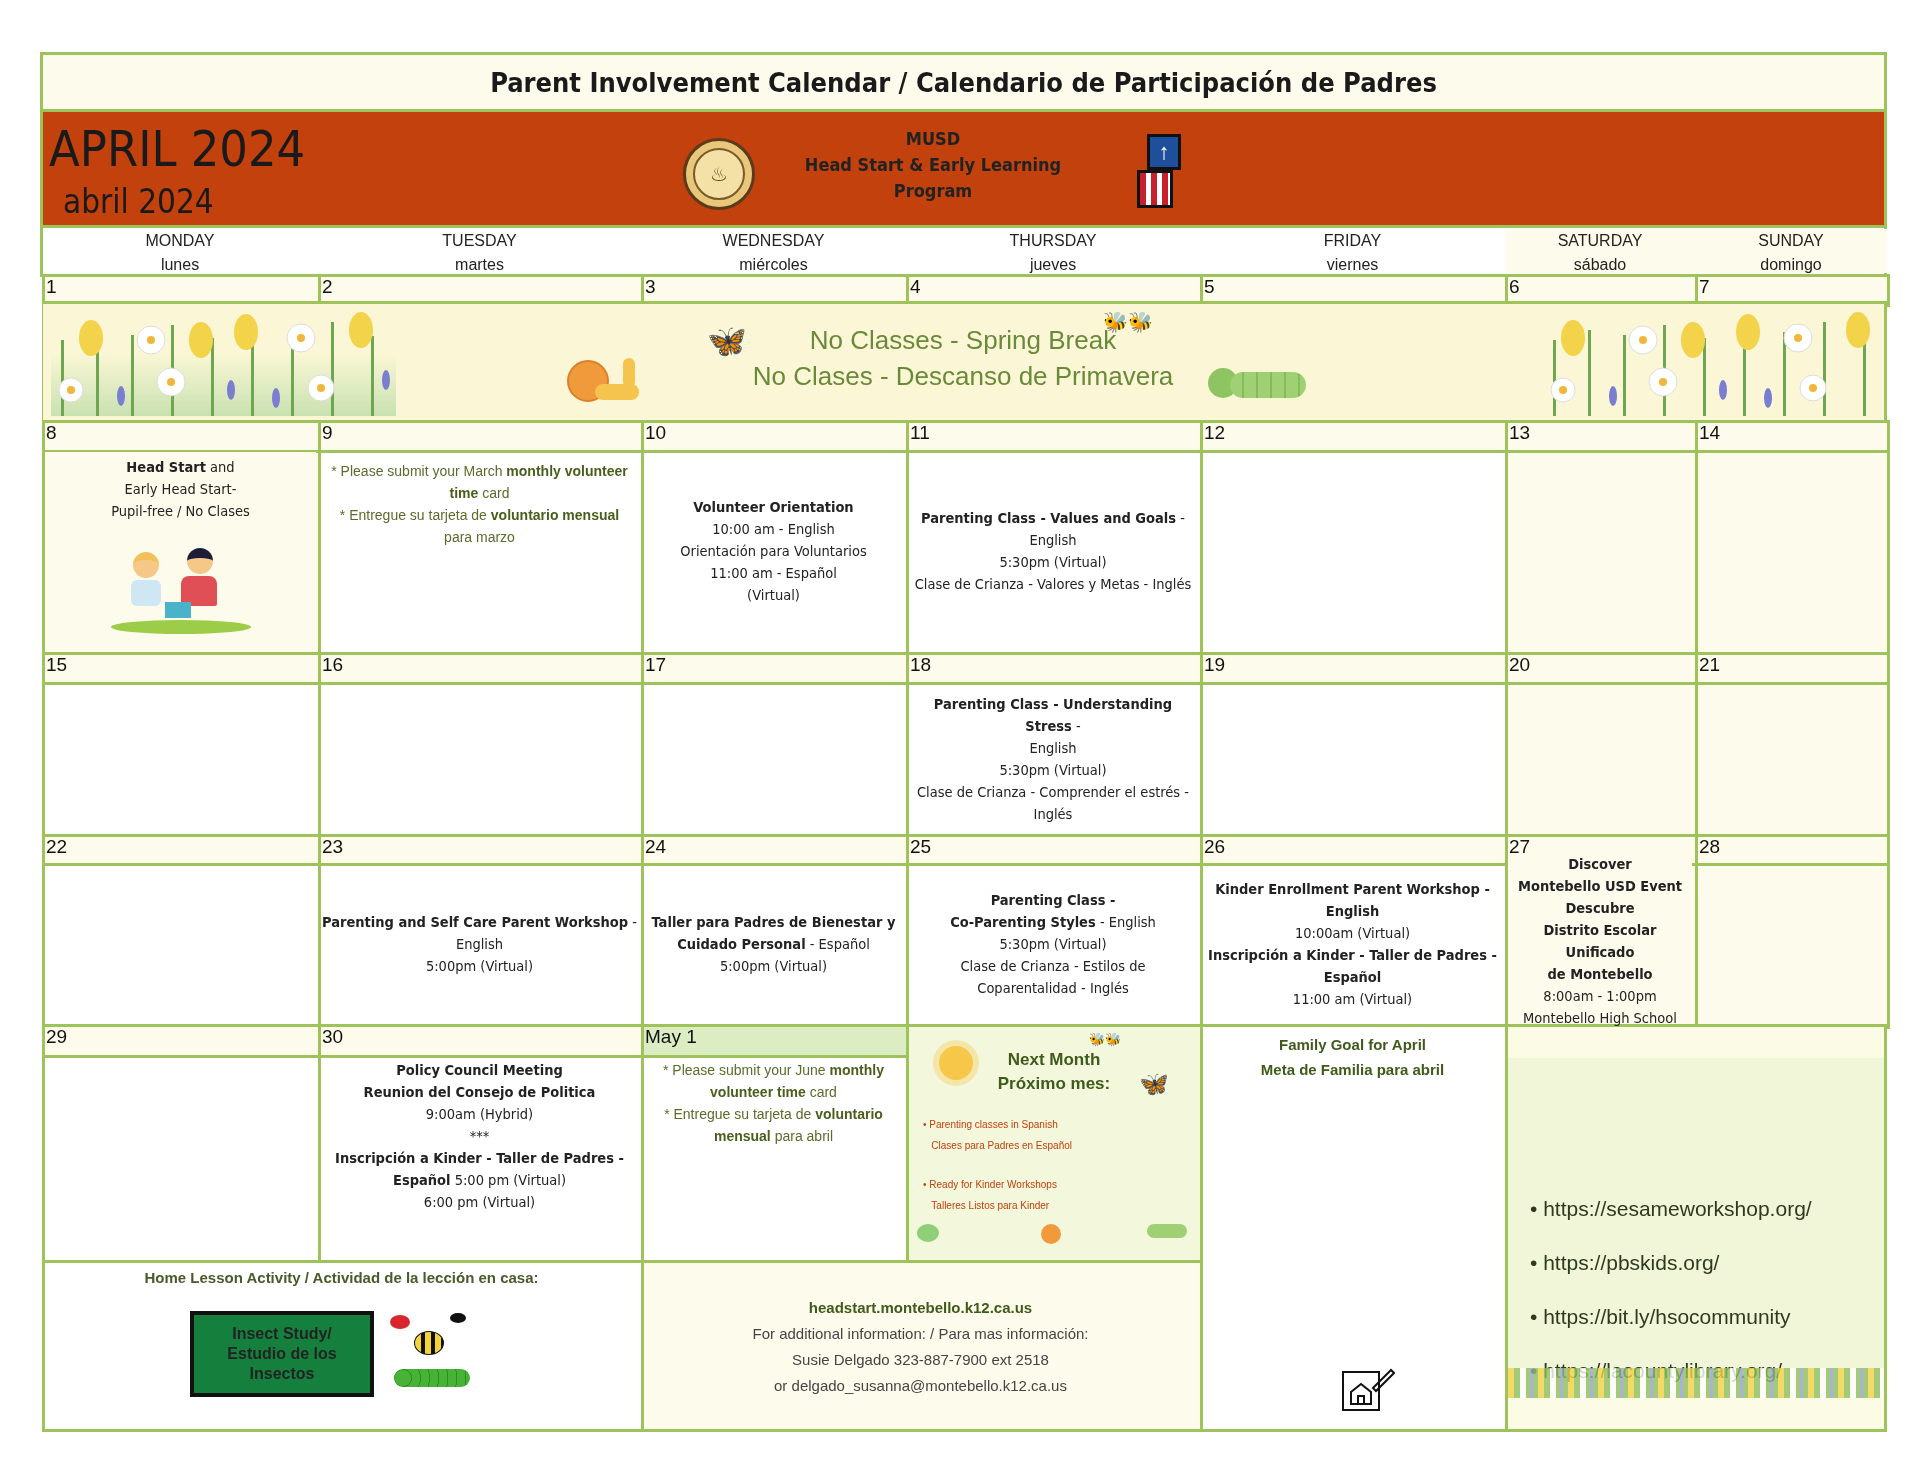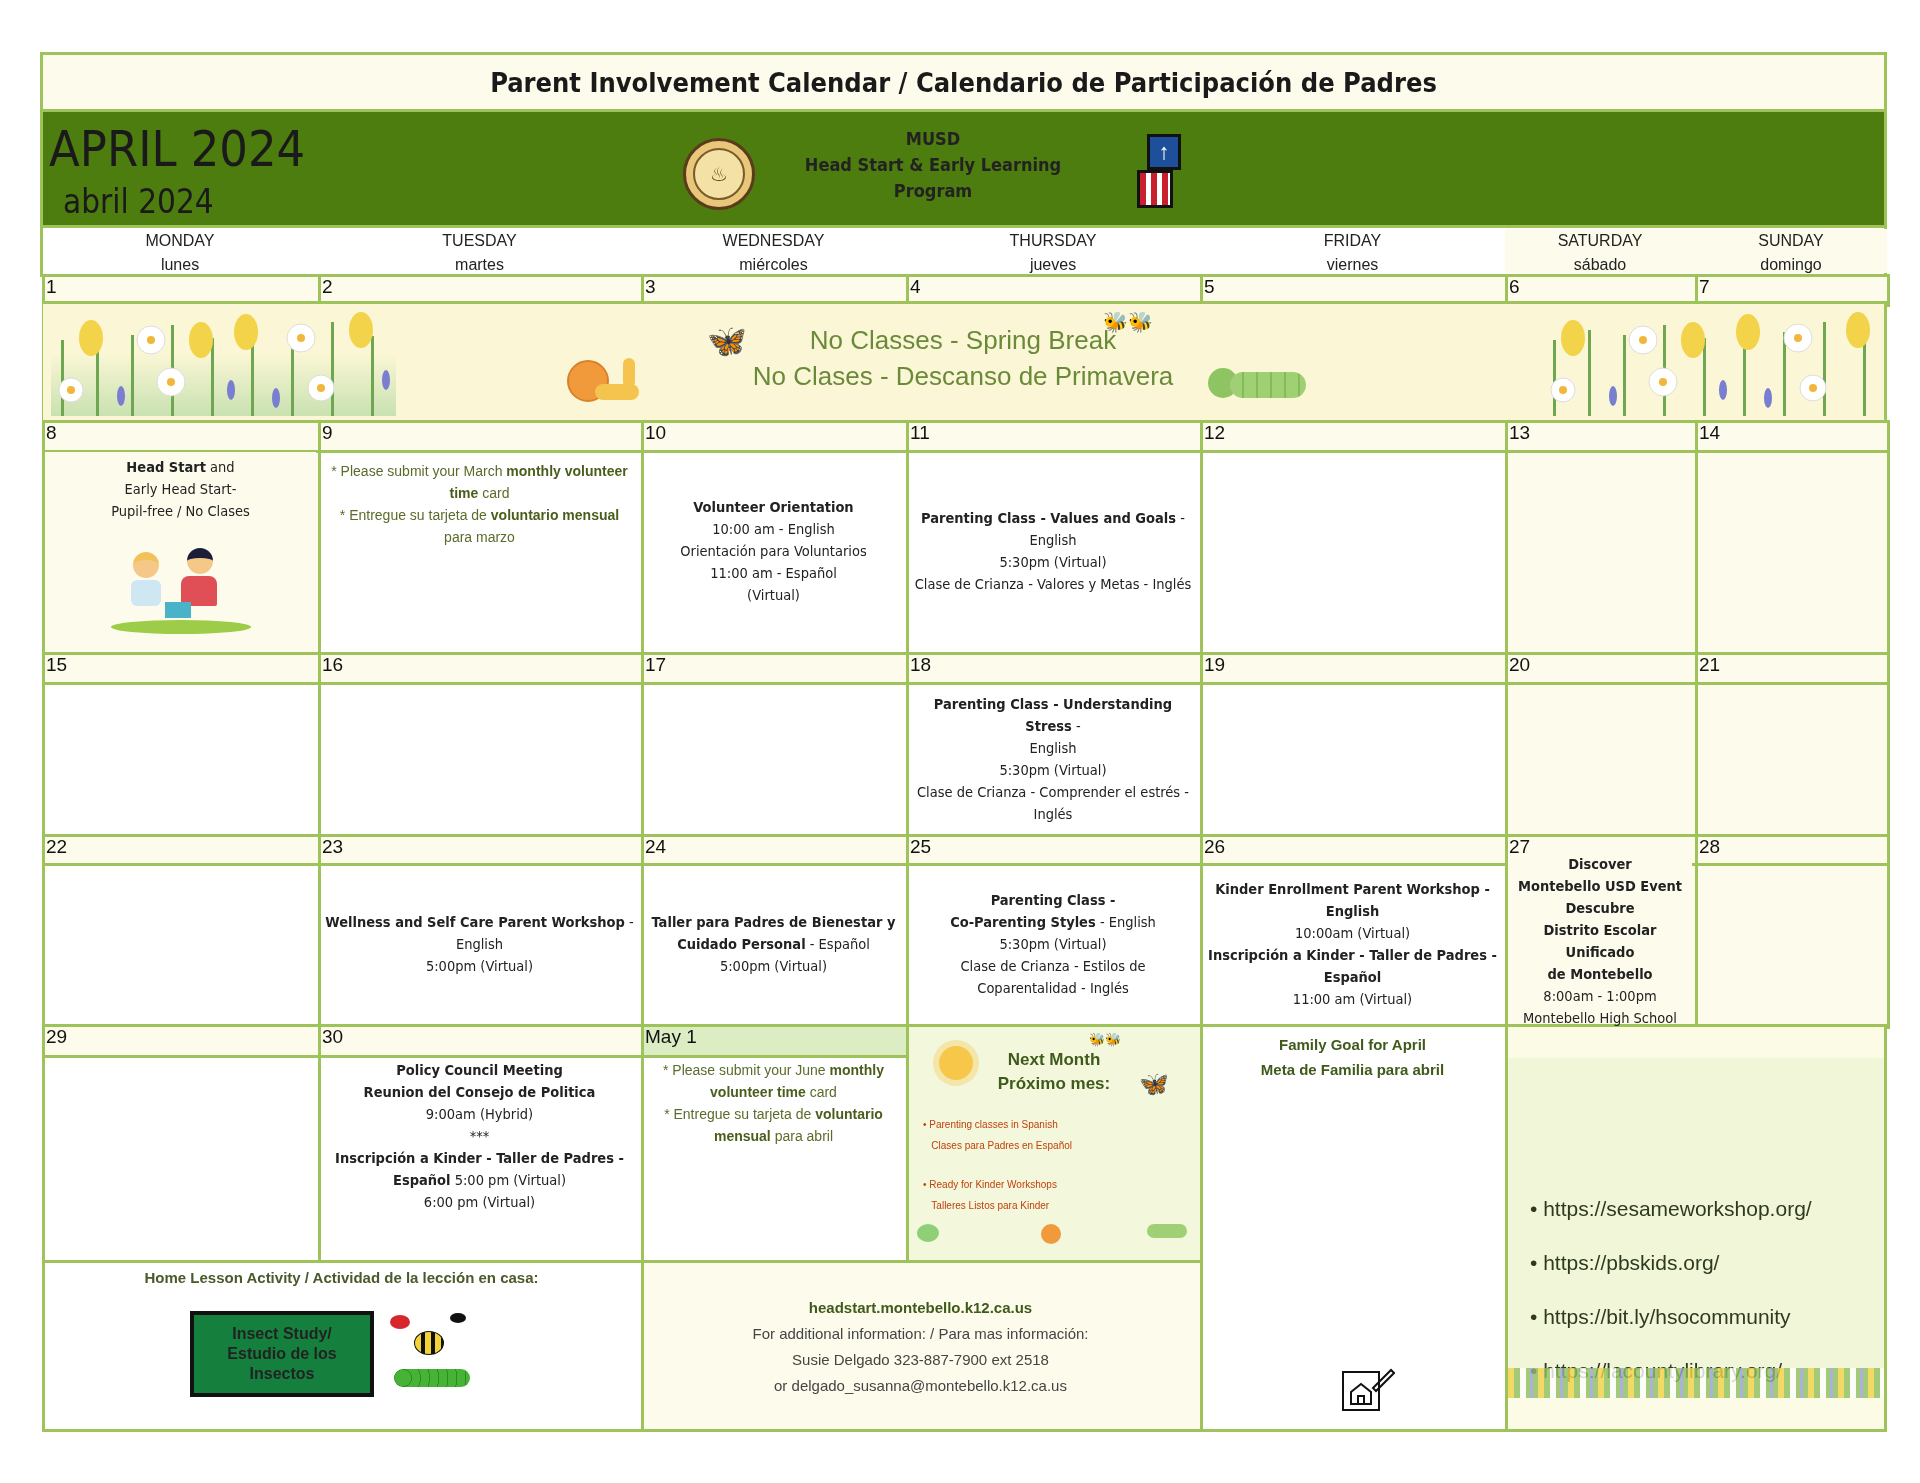--- a/index.html
+++ b/index.html
@@ -111,21 +111,21 @@
     <div class="cell" style="left: 1200px; top: 1024px; width: 308px; height: 408px; background: rgb(255, 255, 255);"></div>
     <div class="cell" style="left: 1505px; top: 1024px; width: 382px; height: 408px; background: rgb(251, 251, 230);"></div>
     <div class="cell" style="left: 42px; top: 1260px; width: 602px; height: 172px; background: rgb(255, 255, 255);"></div>
     <div class="cell" style="left: 641px; top: 1260px; width: 562px; height: 172px; background: rgb(253, 252, 236);"></div>
     <div class="cell" style="left: 42px; top: 301px; width: 1845px; height: 122px; background: rgb(251, 247, 214);"></div>
   </div>
 <div class="abs b cream" style="left:40px;top:52px;width:1847px;height:60px;display:flex;align-items:center;justify-content:center;">
   <span style="font-size:27px;font-weight:bold;font-family:'DejaVu Sans Condensed','Liberation Sans',sans-serif;">Parent Involvement Calendar / Calendario de Participación de Padres</span>
 </div>
 
-<div class="abs b" style="left:40px;top:109px;width:1847px;height:119px;background:#4d7c0f;">
+<div class="abs b" style="left:40px;top:109px;width:1847px;height:119px;background:#c2410c;">
   <div style="position:absolute;left:6px;top:8px;font-size:50px;font-family:'DejaVu Sans Condensed','Liberation Sans',sans-serif;">APRIL 2024</div>
   <div style="position:absolute;left:20px;top:70px;font-size:33px;font-family:'DejaVu Sans Condensed','Liberation Sans',sans-serif;">abril 2024</div>
 
   <div style="position:absolute;left:640px;top:26px;width:72px;height:72px;border-radius:50%;background:#e8c77a;border:3px solid #5b3b1b;display:flex;align-items:center;justify-content:center;">
     <div style="width:52px;height:52px;border-radius:50%;background:#f4e1a6;border:2px solid #7a5a2a;display:flex;align-items:center;justify-content:center;font-size:20px;color:#5b3b1b;">♨</div>
   </div>
   <div class="center" style="position:absolute;left:740px;top:14px;width:300px;font-size:18px;line-height:26px;font-weight:bold;color:#222;font-family:'DejaVu Sans Condensed','Liberation Sans',sans-serif;">
     <span>MUSD</span>
     <span>Head Start &amp; Early Learning</span>
     <span>Program</span>
@@ -312,21 +312,21 @@
 
 <div class="abs center evt" style="left:909px;top:684px;width:288px;height:150px;">
   <div><b>Parenting Class - Understanding Stress</b><span> -</span></div>
   <span>English</span>
   <span>5:30pm (Virtual)</span>
   <span>Clase de Crianza - Comprender el estrés -</span>
   <span>Inglés</span>
 </div>
 
 <div class="abs center evt" style="left:321px;top:865px;width:317px;height:157px;">
-  <div><b>Wellness and Self Care Parent Workshop</b><span> -</span></div>
+  <div><b>Parenting and Self Care Parent Workshop</b><span> -</span></div>
   <span>English</span>
   <span>5:00pm (Virtual)</span>
 </div>
 
 <div class="abs center evt" style="left:644px;top:865px;width:259px;height:157px;">
   <b>Taller para Padres de Bienestar y</b>
   <div><b>Cuidado Personal</b><span> - Español</span></div>
   <span>5:00pm (Virtual)</span>
 </div>
 

